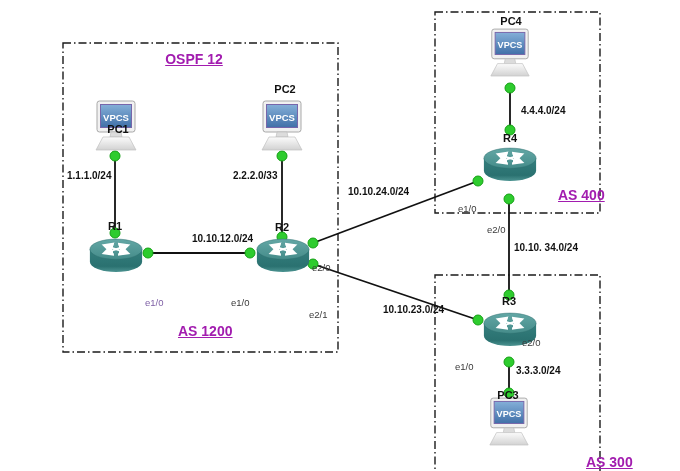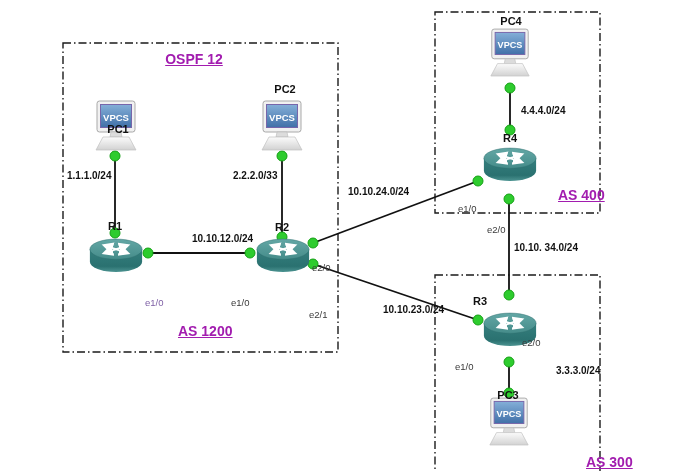--- a/index.html
+++ b/index.html
@@ -174,30 +174,30 @@
     </svg>
   </div>
 
   <div class="lbl centered" style="left:118px;top:84px;margin-top:40px;">PC1</div>
   <div class="lbl centered" style="left:285px;top:84px;">PC2</div>
   <div class="lbl centered" style="left:511px;top:16px;">PC4</div>
   <div class="lbl centered" style="left:508px;top:390px;">PC3</div>
   <div class="lbl centered" style="left:115px;top:221px;">R1</div>
   <div class="lbl centered" style="left:282px;top:222px;">R2</div>
   <div class="lbl centered" style="left:510px;top:133px;">R4</div>
-  <div class="lbl centered" style="left:480px;top:296px;">R3</div>
+  <div class="lbl centered" style="left:509px;top:296px;">R3</div>
 
   <div class="link-lbl" style="left:67px;top:171px;">1.1.1.0/24</div>
   <div class="link-lbl" style="left:233px;top:171px;">2.2.2.0/33</div>
   <div class="link-lbl" style="left:168px;top:234px;margin-left:24px;">10.10.12.0/24</div>
   <div class="link-lbl" style="left:348px;top:187px;">10.10.24.0/24</div>
   <div class="link-lbl" style="left:357px;top:305px;margin-left:26px;">10.10.23.0/24</div>
   <div class="link-lbl" style="left:514px;top:243px;">10.10. 34.0/24</div>
   <div class="link-lbl" style="left:521px;top:106px;">4.4.4.0/24</div>
-  <div class="link-lbl" style="left:516px;top:366px;margin-left:40px;">3.3.3.0/24</div>
+  <div class="link-lbl" style="left:516px;top:366px;">3.3.3.0/24</div>
 
   <div class="iface-lbl hl" style="left:145px;top:258px;">e1/0</div>
   <div class="iface-lbl" style="left:231px;top:258px;">e1/0</div>
   <div class="iface-lbl" style="left:312px;top:223px;">e2/0</div>
   <div class="iface-lbl" style="left:309px;top:270px;">e2/1</div>
   <div class="iface-lbl" style="left:458px;top:164px;">e1/0</div>
   <div class="iface-lbl" style="left:487px;top:185px;">e2/0</div>
   <div class="iface-lbl" style="left:455px;top:322px;">e1/0</div>
   <div class="iface-lbl" style="left:522px;top:298px;">e2/0</div>
 

